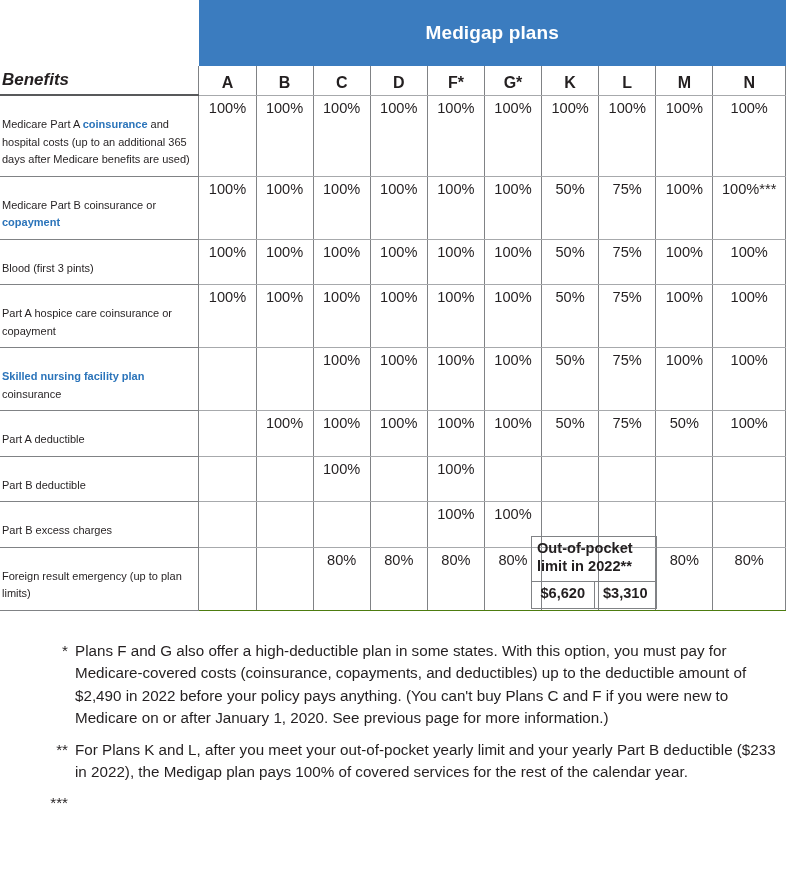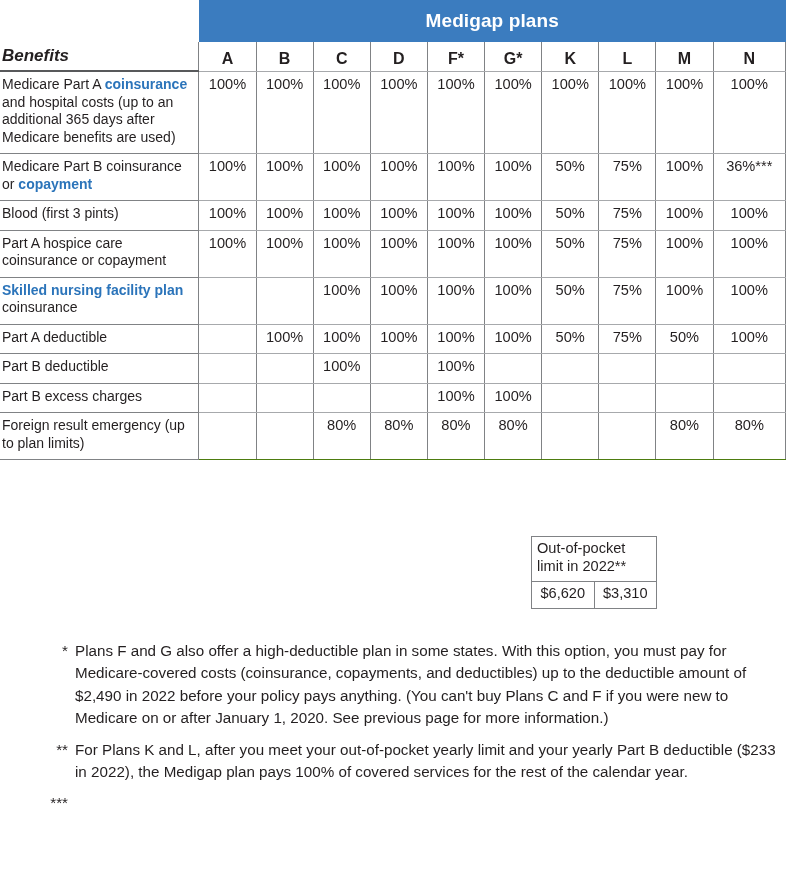--- a/index.html
+++ b/index.html
@@ -42,21 +42,21 @@
     height: 34px;
   }
   .banner {
     background: #3b7cbf;
     color: #ffffff;
     font-size: 19px;
     font-weight: bold;
     text-align: center;
     letter-spacing: 0.1px;
     height: 34px;
-    padding: 4px;
+    padding: 16px;
     border: none;
     vertical-align: middle;
   }
 
   
   th.benefits-head {
     text-align: left;
     vertical-align: bottom;
     font-size: 17px;
     font-weight: bold;
@@ -73,25 +73,25 @@
     vertical-align: bottom;
     padding: 0 0 3px 0;
     height: 24px;
     border-left: 1px solid #808285;
     border-bottom: 1px solid #a7a9ac;
   }
   th.plan-head.last { border-right: 1px solid #808285; }
 
   
   td.benefit {
-    font-size: 14px;
+    font-size: 11px;
     line-height: 17.5px;
     text-align: left;
     vertical-align: top;
-    padding: 4px 6px 7px 2px;
+    padding: 20px 6px 7px 2px;
     border-bottom: 1px solid #808285;
     border-left: none;
     border-right: none;
   }
   td.val {
     font-size: 14.6px;
     text-align: center;
     vertical-align: top;
     padding: 4px 1px 7px 1px;
     border-left: 1px solid #808285;
@@ -105,20 +105,21 @@
     color: #2b74ba;
     font-weight: bold;
   }
 
   
   .oop-wrap {
     position: absolute;
     left: 531px;
     top: 536px;
     width: 143px;
+    font-weight: bold;
   }
   table.oop {
     border-collapse: collapse;
     table-layout: fixed;
     width: 126px;
   }
   .oop td {
     border: 1px solid #808285;
     text-align: center;
     font-size: 14.6px;
@@ -216,21 +217,21 @@
           <td class="benefit"><span>Medicare Part B coinsurance or </span><span class="lnk">copayment</span></td>
           <td class="val">100%</td>
           <td class="val">100%</td>
           <td class="val">100%</td>
           <td class="val">100%</td>
           <td class="val">100%</td>
           <td class="val">100%</td>
           <td class="val">50%</td>
           <td class="val">75%</td>
           <td class="val">100%</td>
-          <td class="val last">36%***</td>
+          <td class="val last">100%***</td>
         </tr>
         <tr>
           <td class="benefit"><span>Blood (first 3 pints)</span></td>
           <td class="val">100%</td>
           <td class="val">100%</td>
           <td class="val">100%</td>
           <td class="val">100%</td>
           <td class="val">100%</td>
           <td class="val">100%</td>
           <td class="val">50%</td>

